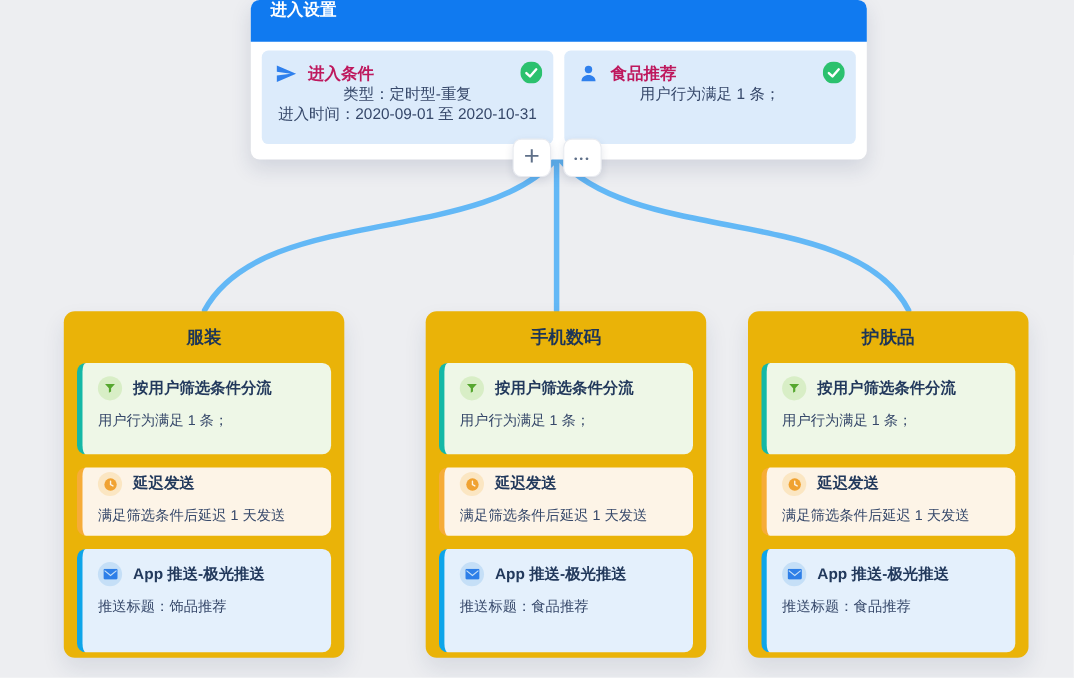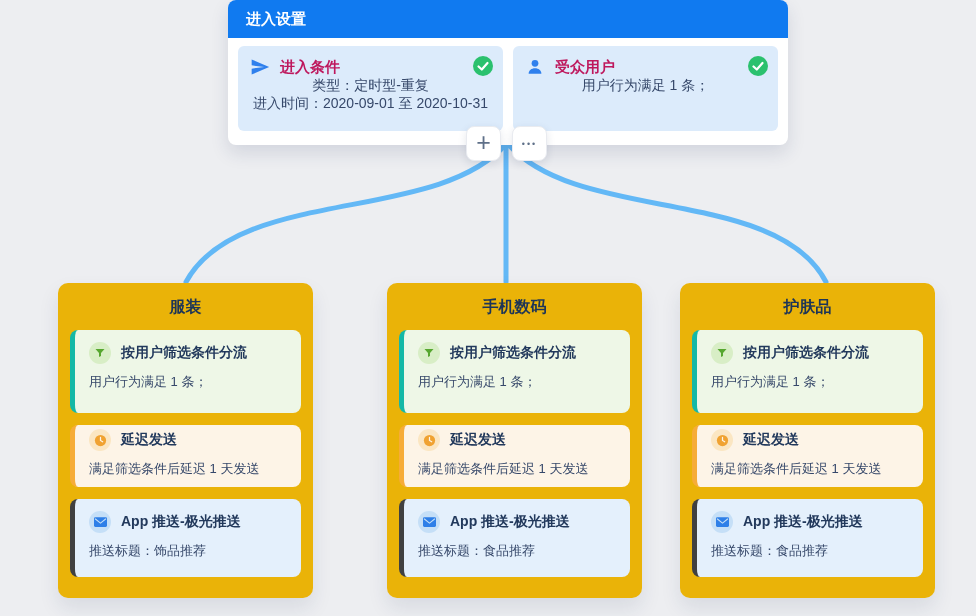--- a/index.html
+++ b/index.html
@@ -9,21 +9,21 @@
   }
   svg.connectors{position:absolute;left:0;top:0;z-index:1;}
 
   
   .entry-panel{
     position:absolute;left:228px;top:0;width:560px;height:145px;background:#ffffff;
     border-radius:8px;box-shadow:0 8px 18px rgba(30,50,90,.13);z-index:2;box-sizing:border-box;
   }
   .entry-header{
     height:38px;background:#107af0;border-radius:8px 8px 0 0;color:#ffffff;
-    font-weight:bold;font-size:15px;display:flex;align-items:center;padding:0 18px;
+    font-weight:bold;font-size:15px;display:flex;padding:0 18px;
   }
   .entry-body{display:flex;gap:10px;padding:8px 10px;}
   .entry-card{
     position:relative;flex:1;background:#dcebfb;border-radius:6px;
     padding:11px 12px;height:85px;box-sizing:border-box;
   }
   .entry-card-head{display:flex;align-items:center;gap:10px;font-size:15px;font-weight:bold;color:#be185d;}
   .check{position:absolute;top:10px;right:10px;line-height:0;}
   .entry-line{font-size:14px;color:#36486a;margin-top:0;white-space:nowrap;text-align:center;}
 
@@ -45,21 +45,21 @@
   .branch-title{text-align:center;font-size:16px;font-weight:bold;color:#1d3557;padding:14px 0 12px;}
   .branch-steps{display:flex;flex-direction:column;gap:12px;}
   .step{position:relative;border-radius:8px;padding:12px 12px 0 14px;box-sizing:border-box;cursor:pointer;}
   .step-head{display:flex;align-items:center;gap:10px;font-size:14px;font-weight:bold;color:#22395c;}
   .step-icon{width:22px;height:22px;border-radius:50%;display:flex;align-items:center;justify-content:center;flex:0 0 22px;}
   .step-desc{font-size:13px;color:#36486a;margin-top:9px;white-space:nowrap;}
   .step--filter{background:#eef7e7;border-left:5px solid #14b8a6;height:83px;}
   .step--filter .step-icon{background:#d8eec6;}
   .step--delay{background:#fdf4e7;border-left:5px solid #f6ac38;height:62px;padding-top:4px;}
   .step--delay .step-icon{background:#fbe6c2;}
-  .step--push{background:#e4f0fc;border-left:5px solid #404040;height:78px;}
+  .step--push{background:#e4f0fc;border-left:5px solid #0ea5e9;height:94px;}
   .step--push .step-icon{background:#c5dff7;}
 </style>
 </head>
 <body>
 
 <div id="canvas">
 
   <svg class="connectors" width="976" height="616">
     <path d="M506 140 L506 282" stroke="#63b8f6" stroke-width="5" fill="none" stroke-linecap="round"></path>
     <path d="M506 144 C436 224, 238 186, 186 282" stroke="#63b8f6" stroke-width="5" fill="none" stroke-linecap="round"></path>
@@ -92,21 +92,21 @@
       </div>
 
       <div class="entry-card">
         <div class="entry-card-head">
           <span class="step-icon" style="background:transparent;width:20px;height:20px;flex-basis:20px;">
             <svg width="18" height="18" viewBox="0 0 24 24">
                 <circle cx="12" cy="7" r="4.5" fill="#2f80ed"></circle>
                 <path d="M3.5 21c0-4.7 3.8-7.5 8.5-7.5s8.5 2.8 8.5 7.5z" fill="#2f80ed"></path>
               </svg>
           </span>
-          <span>受众用户</span>
+          <span>食品推荐</span>
         </div>
         <span class="check">
           <svg width="20" height="20" viewBox="0 0 20 20">
               <circle cx="10" cy="10" r="10" fill="#2bc16e"></circle>
               <polyline points="5.5,10.5 8.8,13.5 14.5,7" fill="none" stroke="#ffffff" stroke-width="2.2" stroke-linecap="round" stroke-linejoin="round"></polyline>
             </svg>
         </span>
         <div class="entry-line">用户行为满足 1 条；</div>
       </div>
 

